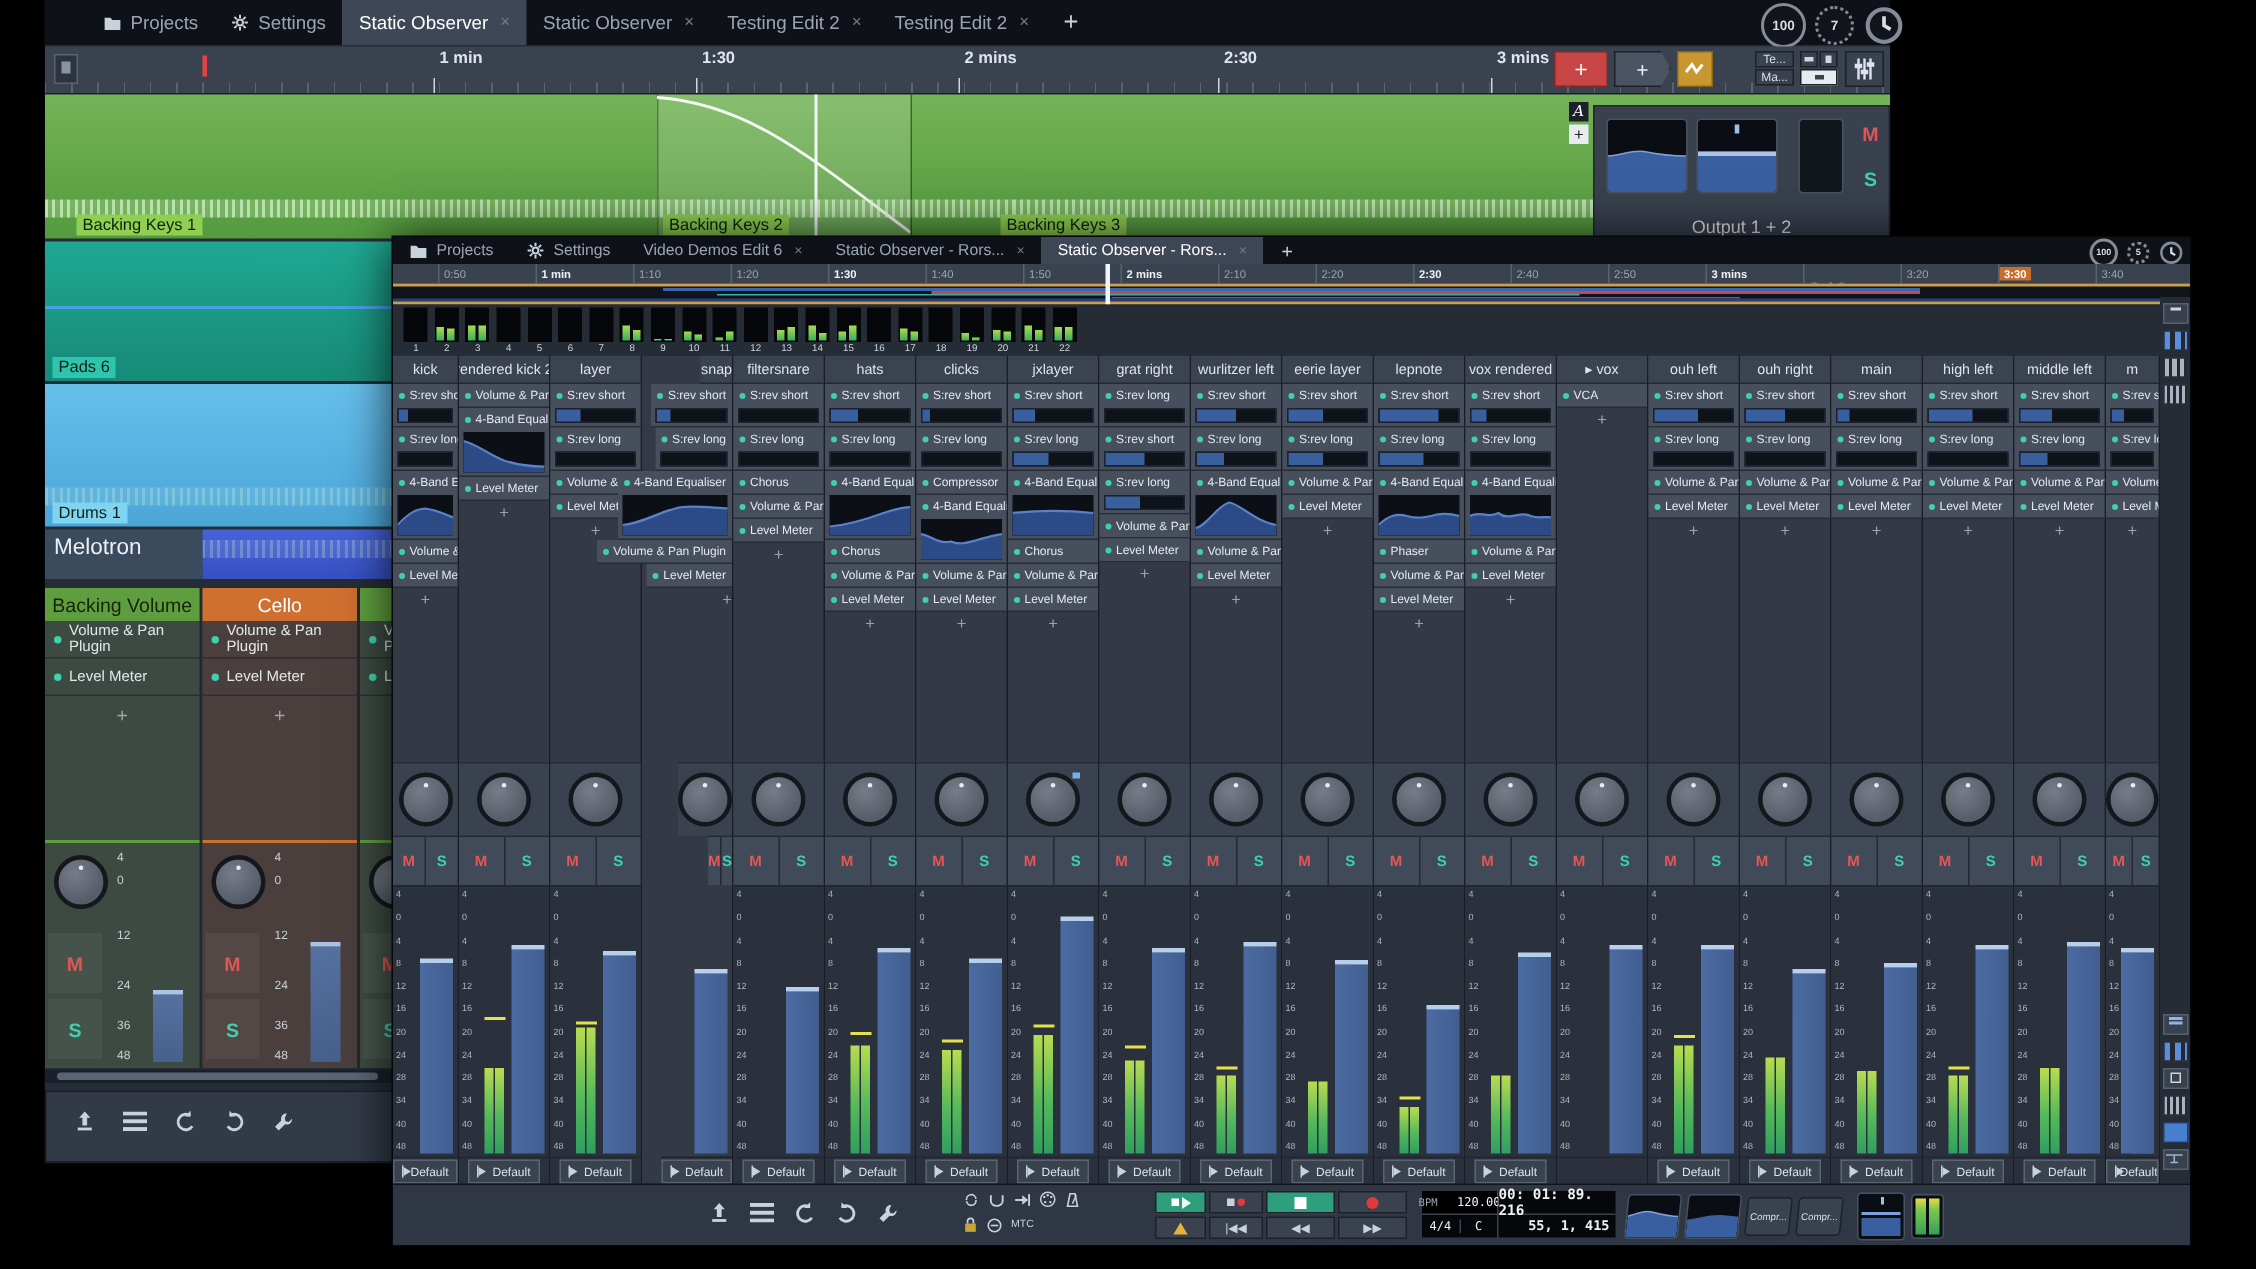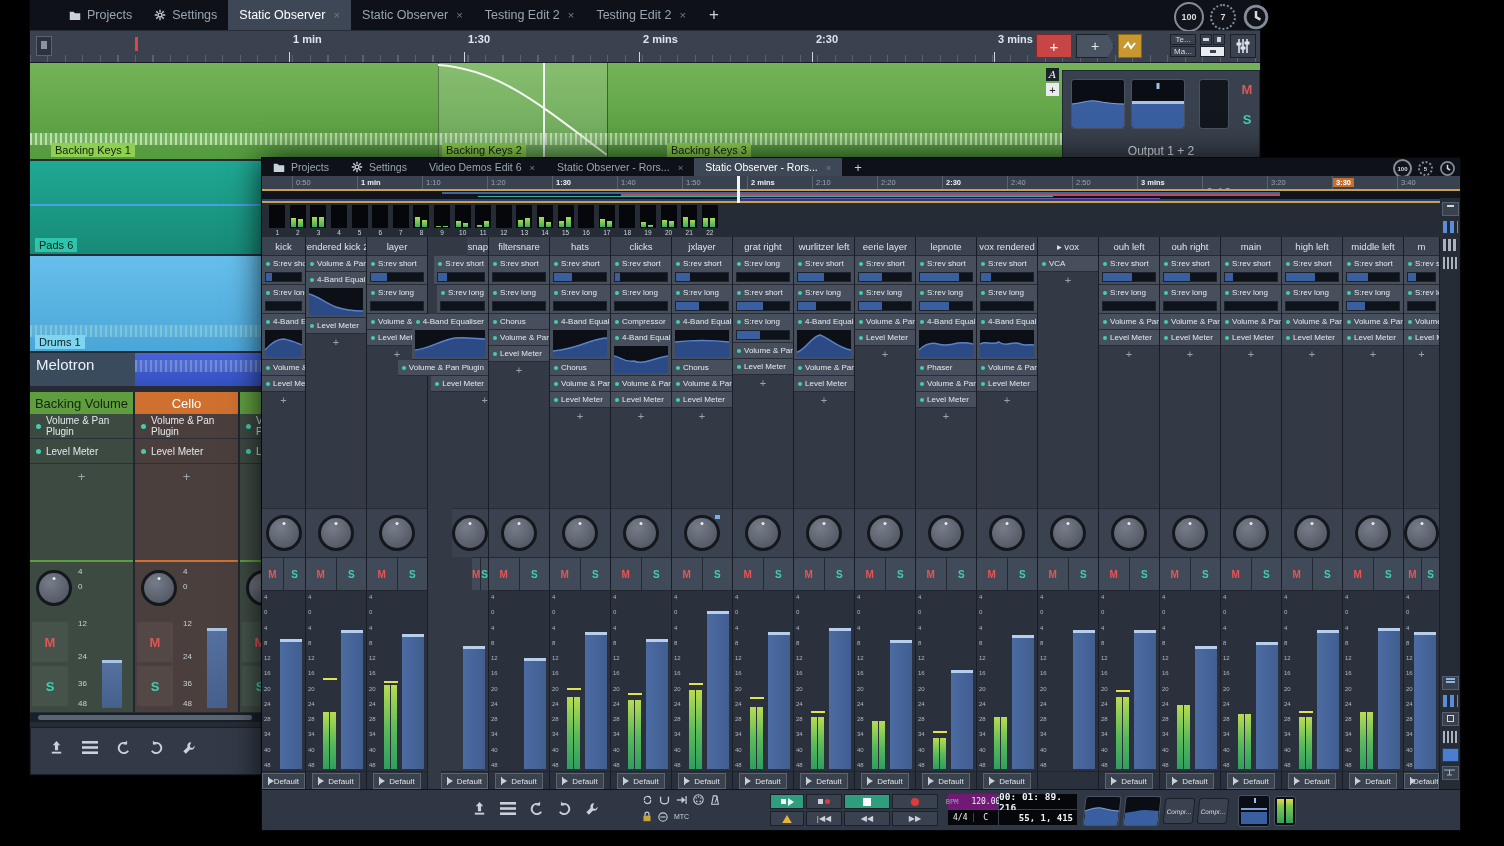--- a/index.html
+++ b/index.html
@@ -2260,21 +2260,21 @@
         </div>
       <div class="tbtn">
           <div class="warn" style="transform:scale(.8);"></div>
         </div>
       <div class="tbtn" style="color:#c9d2da;font-size:8px;">|◀◀</div>
       <div class="tbtn" style="color:#c9d2da;font-size:8px;">◀◀</div>
       <div class="tbtn" style="color:#c9d2da;font-size:8px;">▶▶</div>
     </div>
 
     <div style="position:absolute;left:686px;top:4px;width:128px;display:grid;grid-template-columns:50px 78px;grid-auto-rows:15px;gap:1px;background:#3a4250;">
-      <div style="background:#701a75;display:flex;align-items:center;justify-content:center;gap:13px;">
+      <div style="background:#000000;display:flex;align-items:center;justify-content:center;gap:13px;">
         <span class="tmono" style="font-size:7px;color:#9aa4ae;">BPM</span>
         <span class="tmono" style="font-size:8px;">120.00</span>
       </div>
       <div style="background:#05070a;display:flex;align-items:center;justify-content:flex-end;padding-right:4px;">
         <span class="tmono" style="font-size:9.5px;font-weight:bold;">00: 01: 89. 216</span>
       </div>
       <div style="background:#05070a;display:flex;align-items:center;">
         <span class="tmono" style="font-size:8px;width:50%;text-align:center;border-right:1px solid #3a4250;">4/4</span>
         <span class="tmono" style="font-size:8px;width:50%;text-align:center;">C</span>
       </div>

